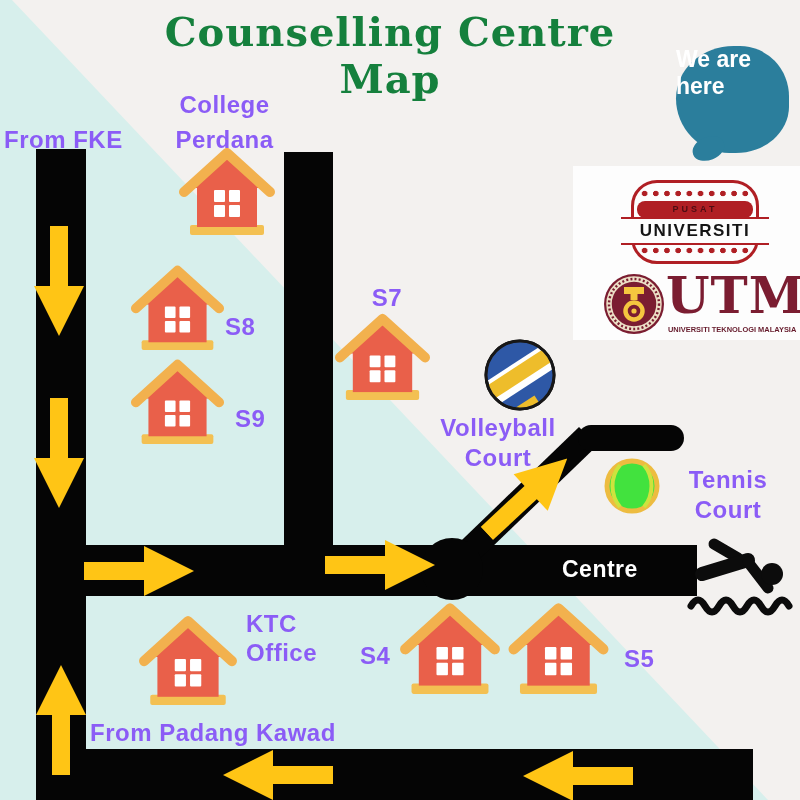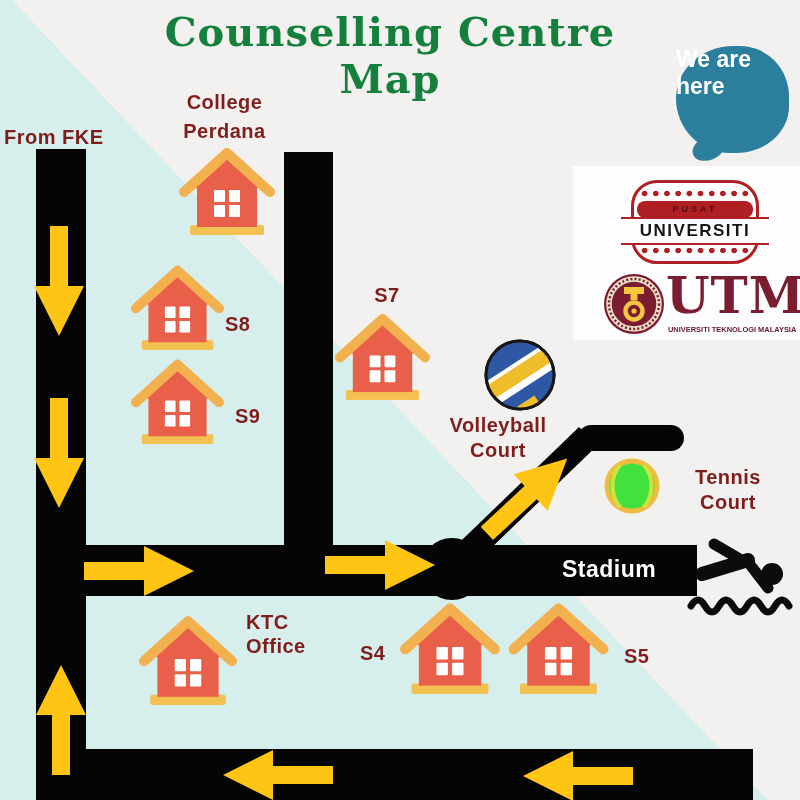--- a/index.html
+++ b/index.html
@@ -4,21 +4,21 @@
 <style>
   html,body{margin:0;padding:0;background:#888;}
   .stage{position:relative;width:800px;height:800px;margin:0 auto;overflow:hidden;
          background:#f3f1ef;font-family:"Liberation Sans",sans-serif;}
   .mint{position:absolute;inset:0;background:#d7efec;
         clip-path:polygon(0 0,1.5% 0,96% 100%,0 100%);}
   
   .title{position:absolute;left:100px;top:8px;width:580px;text-align:center;
          font-family:"DejaVu Serif",serif;font-weight:700;font-size:40px;line-height:1.18;
          color:#15803d;white-space:pre-line;letter-spacing:1px;}
-  .lbl{position:absolute;font-weight:700;font-size:20px;color:#7f1d1d;letter-spacing:.5px;
+  .lbl{position:absolute;font-weight:700;font-size:24px;color:#8b5cf6;letter-spacing:.5px;
        white-space:pre-line;line-height:1.3;}
   .lbl.center{text-align:center;}
   .lbl.white{color:#ffffff;font-size:23px;}
   
   .road{position:absolute;background:#050505;}
   .round{border-radius:50%;}
   .cap{border-radius:13px;}
   
   .arrow{position:absolute;width:110px;height:56px;}
   .arrow svg,.house svg,.icon svg{display:block;width:100%;height:100%;}
@@ -208,25 +208,26 @@
   <div class="lbl" style="left:4px;top:124px">From FKE</div>
   <div class="lbl center" style="left:152px;top:88px;width:145px;line-height:1.45">College
 Perdana</div>
   <div class="lbl" style="left:225px;top:311px">S8</div>
   <div class="lbl" style="left:235px;top:403px">S9</div>
   <div class="lbl center" style="left:352px;top:282px;width:70px">S7</div>
   <div class="lbl center" style="left:424px;top:413px;width:148px;line-height:1.25">Volleyball
 Court</div>
   <div class="lbl center" style="left:678px;top:465px;width:100px;line-height:1.25">Tennis
 Court</div>
-  <div class="lbl white" style="left:562px;top:555px">Stadium</div>
+  <div class="lbl white" style="left:562px;top:555px">Centre</div>
   <div class="lbl" style="left:360px;top:640px">S4</div>
   <div class="lbl" style="left:624px;top:643px">S5</div>
   <div class="lbl" style="left:246px;top:610px;line-height:1.2">KTC
 Office</div>
+  <div class="lbl" style="left:90px;top:717px">From Padang Kawad</div>
 
   <div class="icon" style="left:483px;top:338px;width:74px;height:74px">
     <svg viewBox="0 0 74 74">
       <defs>
           <clipPath id="vb">
             <circle cx="37" cy="37" r="33"></circle>
           </clipPath>
         </defs>
       <circle cx="37" cy="37" r="34" fill="#ffffff" stroke="#171717" stroke-width="3"></circle>
       <g clip-path="url(#vb)" transform="rotate(-33 37 37)">

